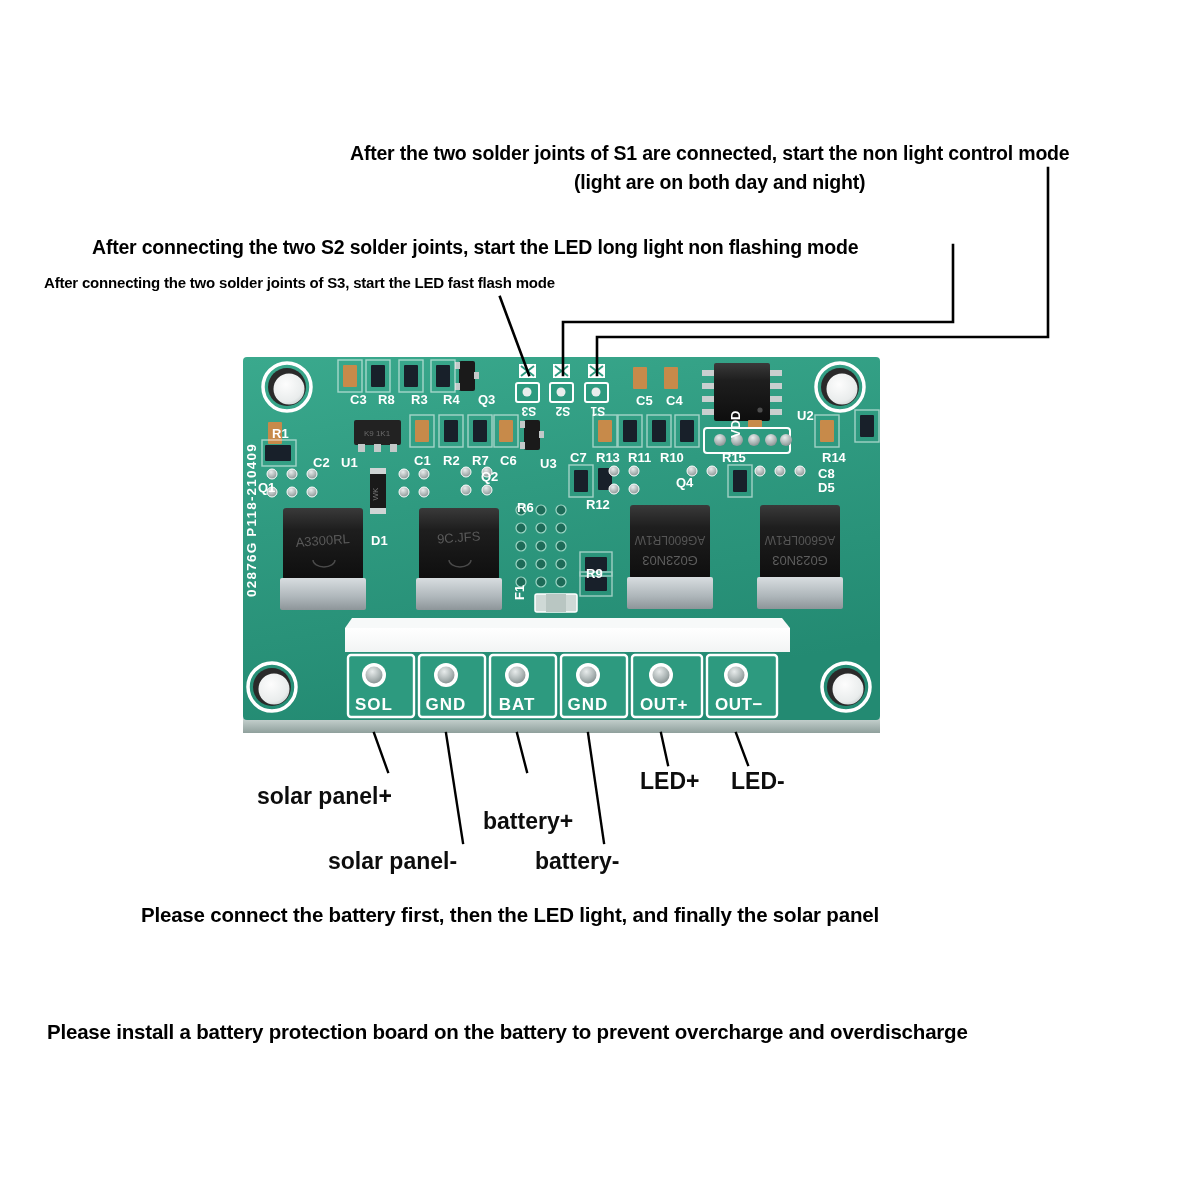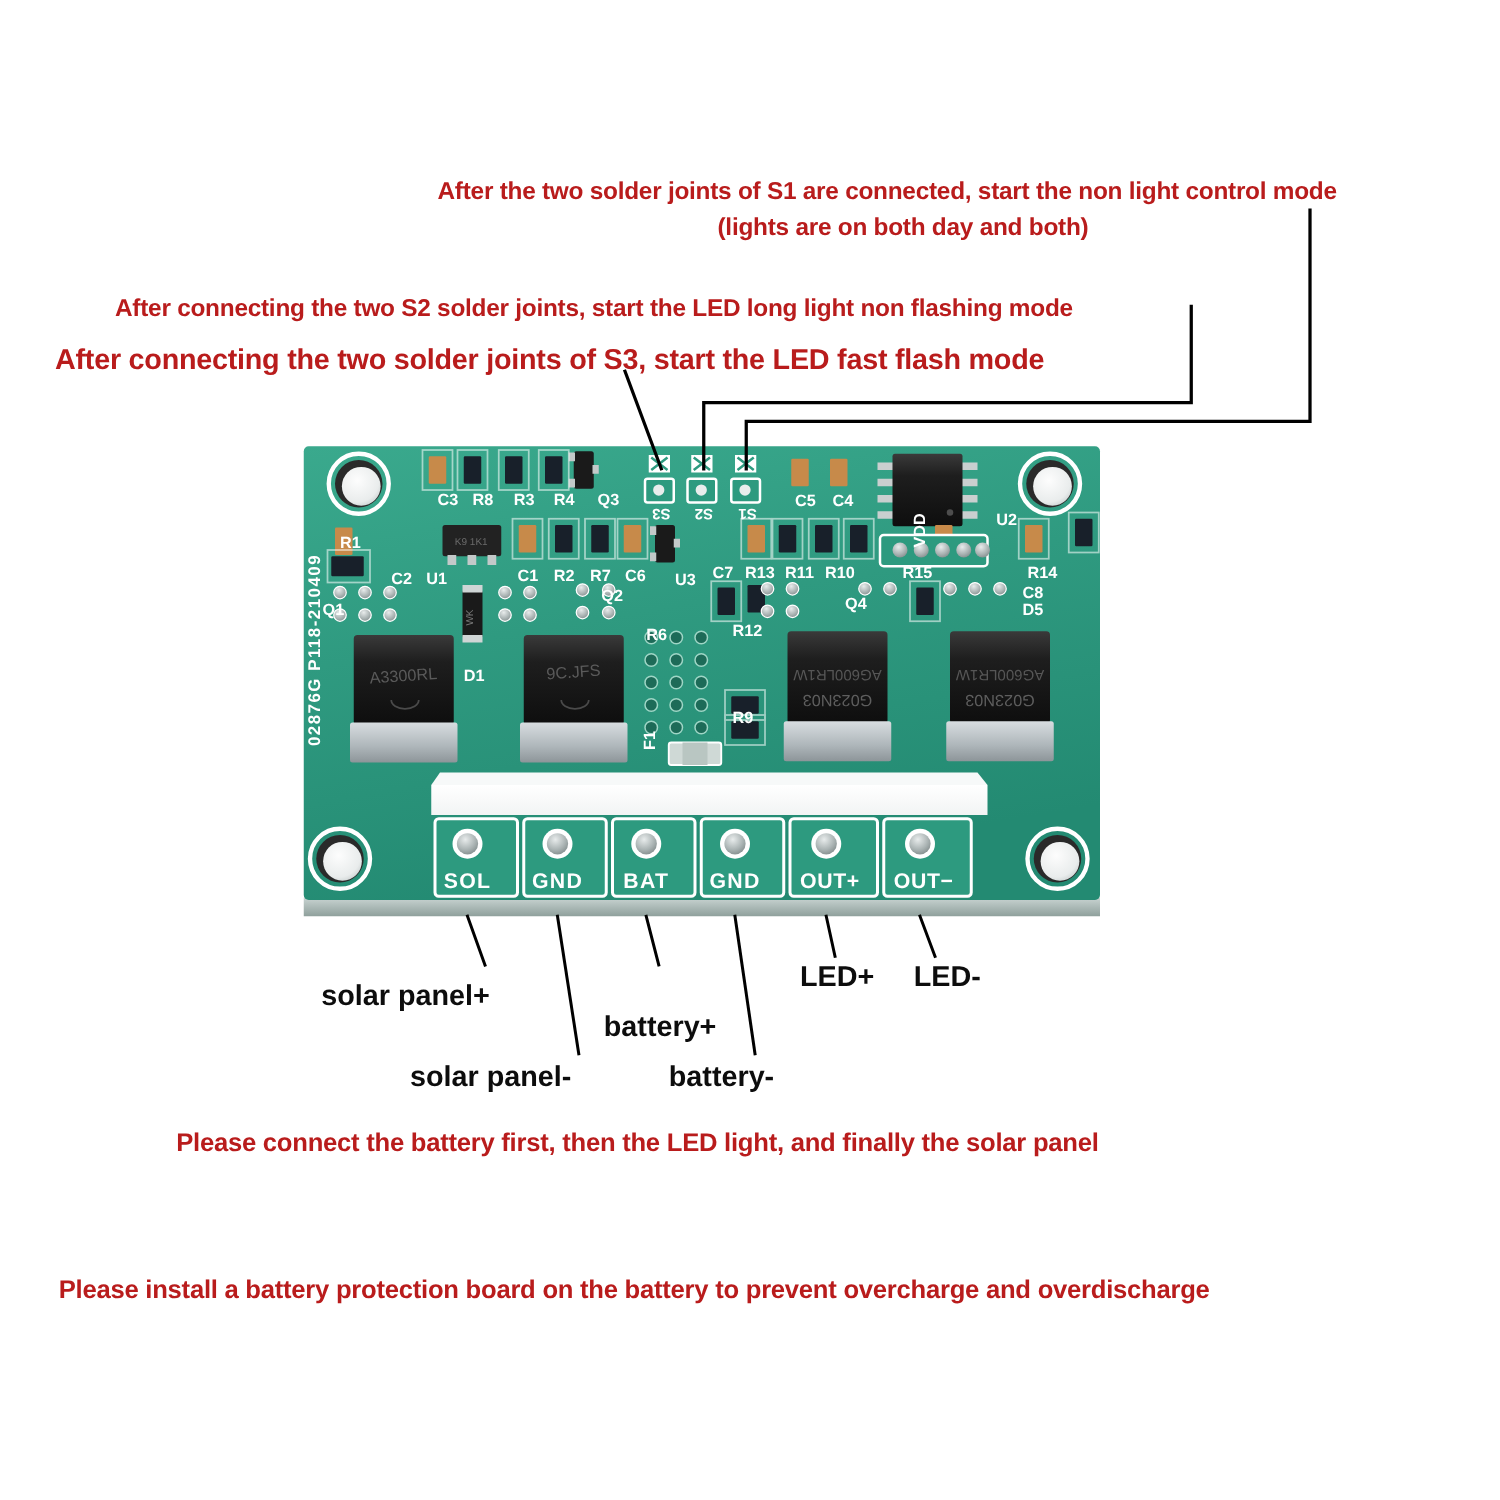--- a/index.html
+++ b/index.html
@@ -2,26 +2,26 @@
 <html><head>
 <meta charset="utf-8">
 <title>Solar Charge Controller Board Diagram</title>
 <style>
   html,body{margin:0;padding:0;background:#ffffff;}
   body{width:1200px;height:1200px;overflow:hidden;
        font-family:"Liberation Sans","DejaVu Sans",sans-serif;}
   #stage{position:relative;width:1200px;height:1200px;background:#ffffff;}
 
   
-  .anno{position:absolute;color:#b91c1c;font-weight:bold;white-space:nowrap;
+  .anno{position:absolute;color:#000000;font-weight:bold;white-space:nowrap;
         letter-spacing:-.2px;}
   .t-s1 {left:350px; top:142px;  font-size:19.5px;}
   .t-s1b{left:574px; top:171px;  font-size:19.5px;}
   .t-s2 {left:92px;  top:236px;  font-size:19.5px;}
-  .t-s3 {left:44px;  top:274px;  font-size:23px;}
+  .t-s3 {left:44px;  top:274px;  font-size:15px;}
   .t-note1{left:101px; top:903px; font-size:20.5px;margin-left:40px;}
   .t-note2{left:47px;  top:977px; font-size:20.5px;margin-top:43px;}
 
   .pin-lbl{position:absolute;color:#0d0d0d;font-weight:bold;font-size:23px;
            white-space:nowrap;}
   .p-sp  {left:257px; top:783px;}
   .p-sn  {left:328px; top:848px;}
   .p-bp  {left:483px; top:783px;margin-top:25px;}
   .p-bn  {left:535px; top:848px;}
   .p-lp  {left:640px; top:768px;}
@@ -401,21 +401,21 @@
       <path d="M374,733 L388,772"></path>
       <path d="M446,733 L463,843"></path>
       <path d="M517,733 L527,772"></path>
       <path d="M588,733 L604,843"></path>
       <path d="M661,733 L668,765"></path>
       <path d="M736,733 L748,765"></path>
     </g>
   </svg>
 
   <div class="anno t-s1">After the two solder joints of S1 are connected, start the non light control mode</div>
-  <div class="anno t-s1b">(lights are on both day and both)</div>
+  <div class="anno t-s1b">(light are on both day and night)</div>
   <div class="anno t-s2">After connecting the two S2 solder joints, start the LED long light non flashing mode</div>
   <div class="anno t-s3">After connecting the two solder joints of S3, start the LED fast flash mode</div>
 
   <div class="pin-lbl p-sp">solar panel+</div>
   <div class="pin-lbl p-sn">solar panel-</div>
   <div class="pin-lbl p-bp">battery+</div>
   <div class="pin-lbl p-bn">battery-</div>
   <div class="pin-lbl p-lp">LED+</div>
   <div class="pin-lbl p-ln">LED-</div>
 

